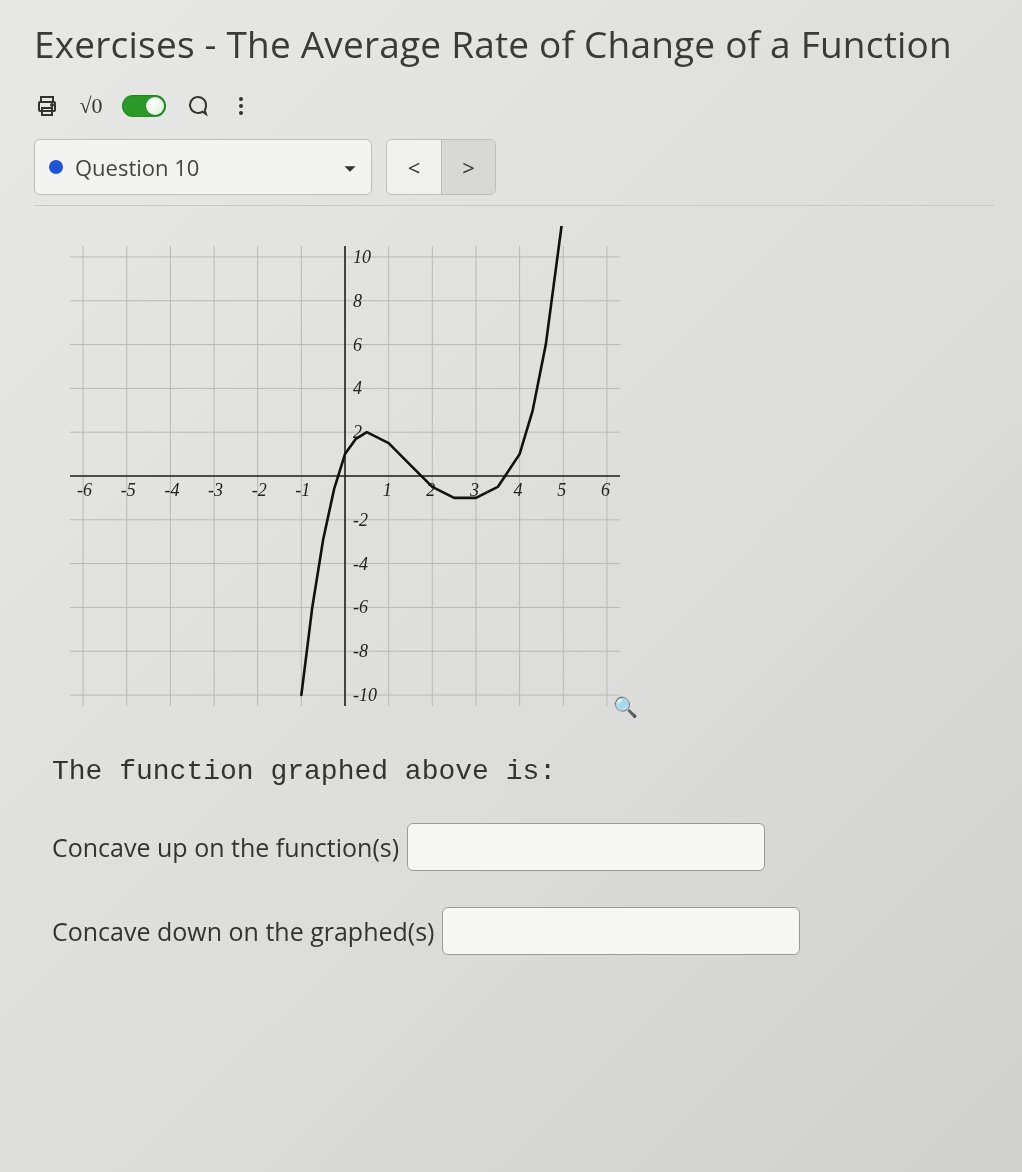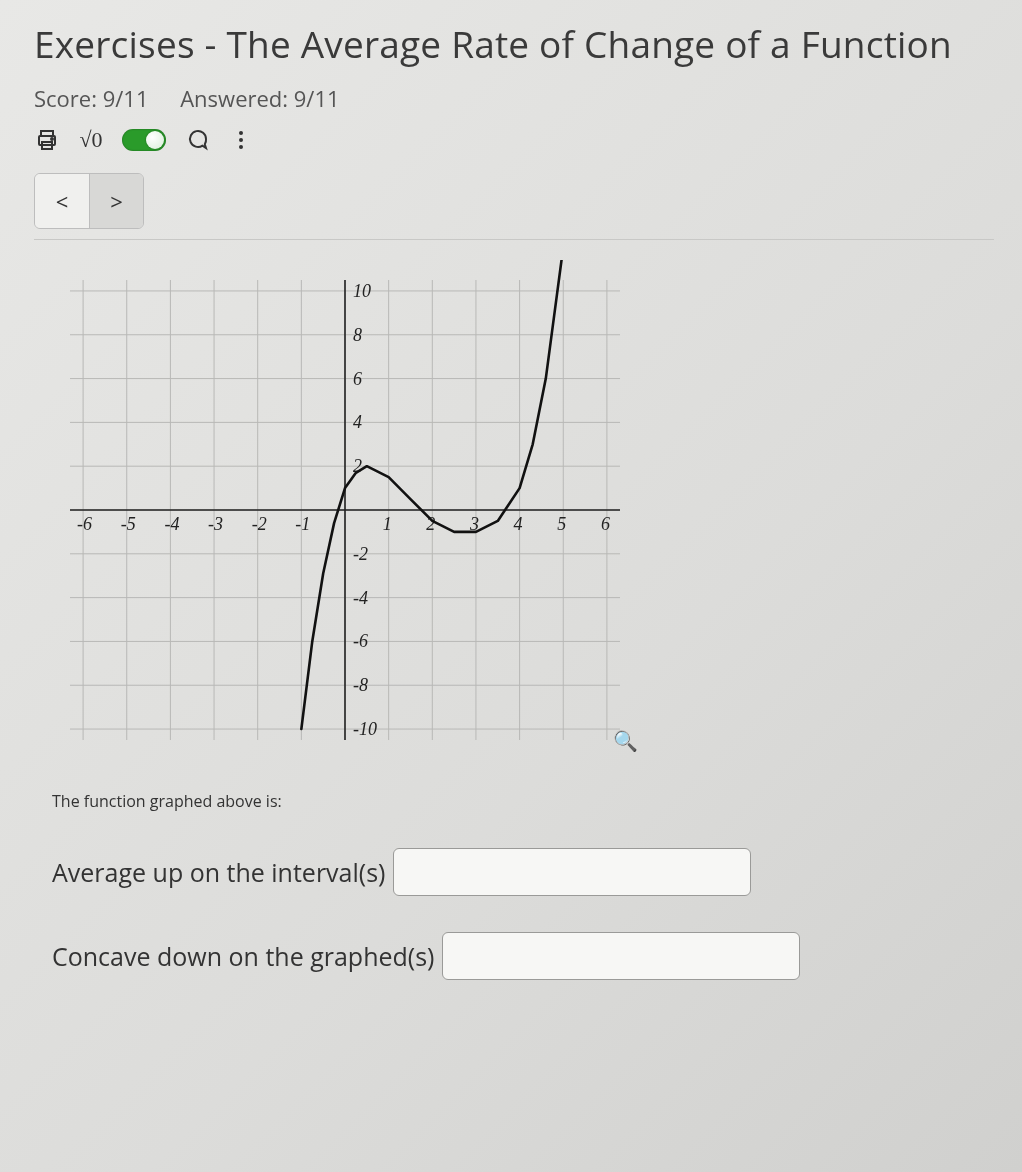--- a/index.html
+++ b/index.html
@@ -12,21 +12,21 @@
     color: #333;
   }
   .page {
     padding: 18px 0 0 34px;
   }
   .title {
     font-size: 37px;
     color: #3a3a3a;
     font-weight: 400;
     letter-spacing: 0.2px;
-    margin-bottom: 14px;
+    margin-bottom: 20px;
   }
   .subhead {
     font-size: 22px;
     color: #555;
     margin-bottom: 10px;
   }
   .subhead span { margin-right: 26px; }
   .toolbar {
     display: flex;
     align-items: center;
@@ -55,40 +55,36 @@
   }
   .status-dot { width:14px; height:14px; border-radius:50%; background:#1f54d6; }
   .caret-down { margin-left:auto; }
   .navbtns { display:flex; border:1px solid #bdbdbd; border-radius:6px; overflow:hidden; height:56px;}
   .navbtn { width:54px; display:flex; align-items:center; justify-content:center; font-size:22px; background:#f0f0ee; }
   .navbtn + .navbtn { border-left:1px solid #bdbdbd; background:#d8d8d6; }
   .divider { border:none; border-top:1px solid #c8c8c6; margin:10px 0 0 0; width:960px;}
   .graph-wrap { position:relative; width:590px; height:500px; margin:20px 0 0 16px; }
   .graph-wrap svg { position:absolute; left:0; top:0; }
   .mag { position:absolute; right:2px; bottom:6px; font-size:20px; color:#555;}
-  .prompt { font-size:16px; color:#333; margin:30px 0 0 18px; }
+  .prompt { font-size:28px; color:#333; margin:30px 0 0 18px;font-family:Liberation Mono, monospace; }
   .field-row { display:flex; align-items:center; margin:36px 0 0 18px; font-size:25px; color:#333; gap:8px;}
   .field-row input {
     border:1.5px solid #9a9a98; border-radius:6px; height:48px;
     background:#f7f7f5; padding:0 10px; font-size:20px;
   }
   .w360 { width:358px; }
   .w320 { width:320px; }
 </style>
 </head>
 <body>
 
 <div class="page">
 
   <div class="title">Exercises - The Average Rate of Change of a Function</div>
 
-  <div class="subhead">
-    <span>Score: 9/11</span>
-    <span>Answered: 9/11</span>
-  </div>
 
   <div class="toolbar">
     <div class="ic">
       <svg viewBox="0 0 24 24" fill="none" stroke="#333" stroke-width="2">
         <rect x="6" y="3" width="12" height="5"></rect>
           <rect x="4" y="8" width="16" height="9" rx="1"></rect>
         <rect x="7" y="14" width="10" height="7"></rect>
           <circle cx="17" cy="11" r="1" fill="#333"></circle>
       </svg>
     </div>
@@ -102,20 +98,29 @@
     <div class="ic">
       <svg viewBox="0 0 24 24" fill="#333">
           <circle cx="12" cy="5" r="2"></circle>
           <circle cx="12" cy="12" r="2"></circle>
           <circle cx="12" cy="19" r="2"></circle>
         </svg>
     </div>
   </div>
 
   <div class="qrow">
+    <div class="qsel">
+      <div class="status-dot"></div>
+      <span>Question 10</span>
+      <span class="caret-down">
+        <svg width="14" height="14" viewBox="0 0 10 10">
+            <path d="M1 3l4 4 4-4" fill="#333"></path>
+          </svg>
+      </span>
+    </div>
     <div class="navbtns">
       <div class="navbtn">&lt;</div>
       <div class="navbtn">&gt;</div>
     </div>
   </div>
 
   <hr class="divider">
 
   <div class="graph-wrap">
     <svg id="graph-svg" width="590" height="500" viewBox="0 0 590 500">
@@ -168,21 +173,21 @@
         <text x="303" y="80.76190476190476" font-family="serif" font-style="italic" font-size="18" fill="#222">8</text>
         <text x="303" y="36.95238095238096" font-family="serif" font-style="italic" font-size="18" fill="#222">10</text>
         <path d="M251.34920634920636 469.04761904761904 L262.26190476190476 381.42857142857144 L273.17460317460313 313.5238095238095 L284.08730158730157 263.1428571428571 L295 228.09523809523807 L305.91269841269843 212.76190476190482 L316.8253968253968 206.1904761904762 L338.6507936507937 217.14285714285717 L360.4761904761905 239.04761904761904 L382.30158730158735 260.95238095238096 L404.12698412698415 271.9047619047619 L425.95238095238096 271.9047619047619 L447.7777777777778 260.95238095238096 L469.60317460317464 228.09523809523807 L482.6984126984127 184.28571428571428 L495.7936507936507 118.57142857142856 L504.5238095238095 52.85714285714283 L513.2539682539682 -12.857142857142833 " fill="none" stroke="#111" stroke-width="2.6" stroke-linecap="round" stroke-linejoin="round"></path>
       </svg>
     <span class="mag">🔍</span>
   </div>
 
   <div class="prompt">The function graphed above is:</div>
 
   <div class="field-row">
-    <span>Average up on the interval(s)</span>
+    <span>Concave up on the function(s)</span>
     <input class="w360" value="" style="">
   </div>
 
   <div class="field-row">
     <span>Concave down on the graphed(s)</span>
     <input class="w360" value="" style="">
   </div>
 
 
 </div>

